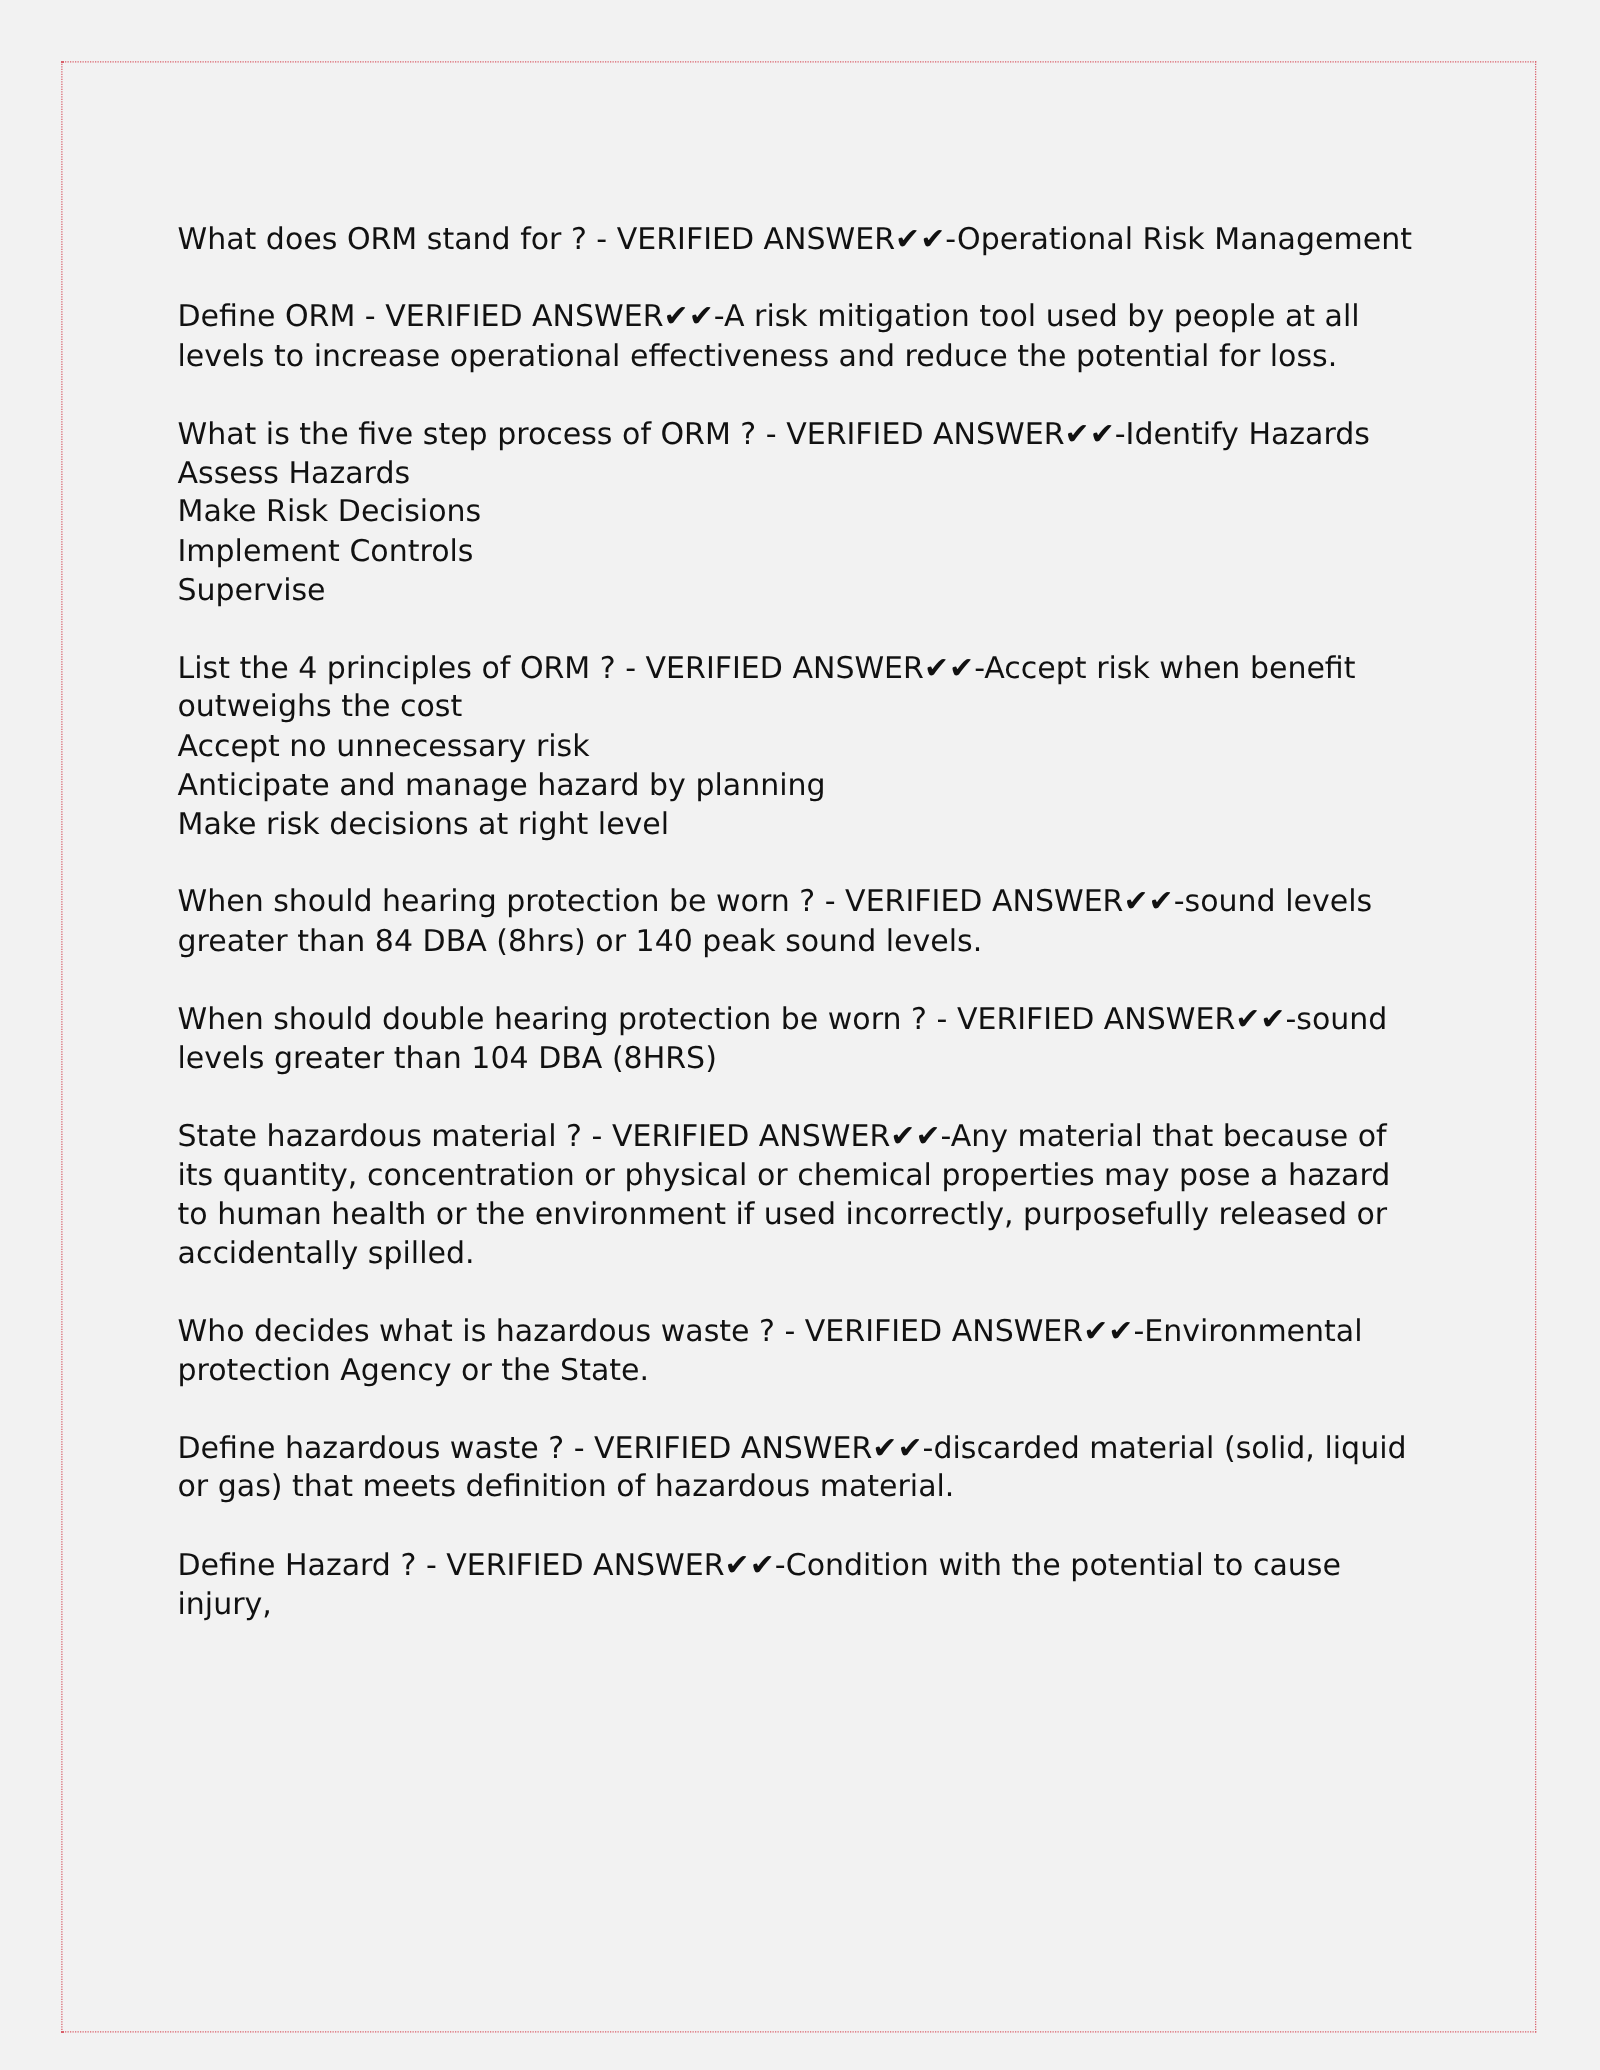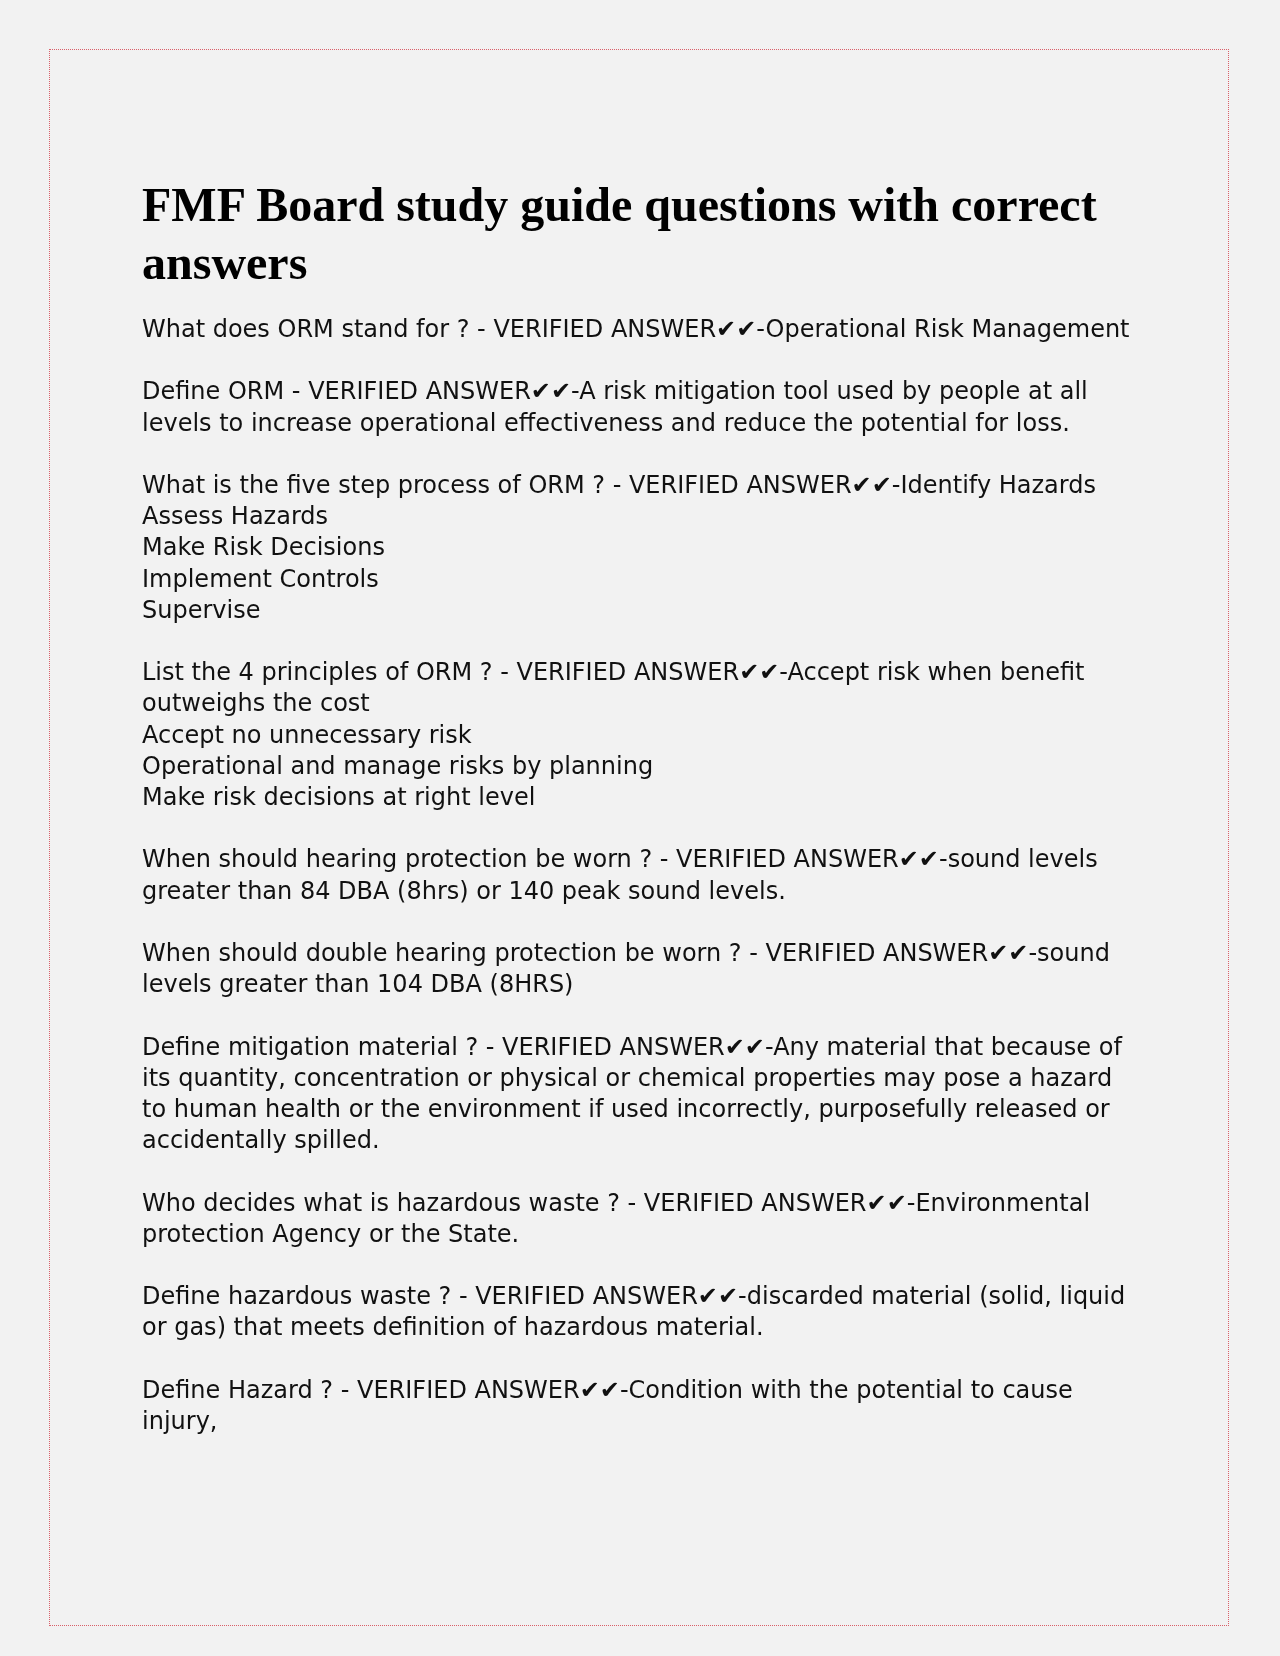--- a/index.html
+++ b/index.html
@@ -47,21 +47,20 @@
       white-space: normal;
     }
     .qa .line { display: block; }
     .qa .q, .qa .sep, .qa .a { display: inline; }
   </style>
 </head>
 <body>
 
 <div class="page-frame">
   <div class="content">
-    <h1 class="doc-title">FMF Board study guide questions with correct answers</h1>
 
     <div id="qa-list">
 
       <p class="qa">
         <span class="line"><span class="q">What does ORM stand for ? - VERIFIED ANSWER✔✔-</span><span class="a">Operational Risk Management</span></span>
       </p>
 
       <p class="qa">
         <span class="line"><span class="q">Define ORM - VERIFIED ANSWER✔✔-</span><span class="a">A risk mitigation tool used by people at all levels to increase operational effectiveness and reduce the potential for loss.</span></span>
       </p>
@@ -70,34 +69,34 @@
         <span class="line"><span class="q">What is the five step process of ORM ? - VERIFIED ANSWER✔✔-</span><span class="a">Identify Hazards</span></span>
         <span class="line">Assess Hazards</span>
         <span class="line">Make Risk Decisions</span>
         <span class="line">Implement Controls</span>
         <span class="line">Supervise</span>
       </p>
 
       <p class="qa">
         <span class="line"><span class="q">List the 4 principles of ORM ? - VERIFIED ANSWER✔✔-</span><span class="a">Accept risk when benefit outweighs the cost</span></span>
         <span class="line">Accept no unnecessary risk</span>
-        <span class="line">Operational and manage risks by planning</span>
+        <span class="line">Anticipate and manage hazard by planning</span>
         <span class="line">Make risk decisions at right level</span>
       </p>
 
       <p class="qa">
         <span class="line"><span class="q">When should hearing protection be worn ? - VERIFIED ANSWER✔✔-</span><span class="a">sound levels greater than 84 DBA (8hrs) or 140 peak sound levels.</span></span>
       </p>
 
       <p class="qa">
         <span class="line"><span class="q">When should double hearing protection be worn ? - VERIFIED ANSWER✔✔-</span><span class="a">sound levels greater than 104 DBA (8HRS)</span></span>
       </p>
 
       <p class="qa">
-        <span class="line"><span class="q">Define mitigation material ? - VERIFIED ANSWER✔✔-</span><span class="a">Any material that because of its quantity, concentration or physical or chemical properties may pose a hazard to human health or the environment if used incorrectly, purposefully released or accidentally spilled.</span></span>
+        <span class="line"><span class="q">State hazardous material ? - VERIFIED ANSWER✔✔-</span><span class="a">Any material that because of its quantity, concentration or physical or chemical properties may pose a hazard to human health or the environment if used incorrectly, purposefully released or accidentally spilled.</span></span>
       </p>
 
       <p class="qa">
         <span class="line"><span class="q">Who decides what is hazardous waste ? - VERIFIED ANSWER✔✔-</span><span class="a">Environmental protection Agency or the State.</span></span>
       </p>
 
       <p class="qa">
         <span class="line"><span class="q">Define hazardous waste ? - VERIFIED ANSWER✔✔-</span><span class="a">discarded material (solid, liquid or gas) that meets definition of hazardous material.</span></span>
       </p>
 

